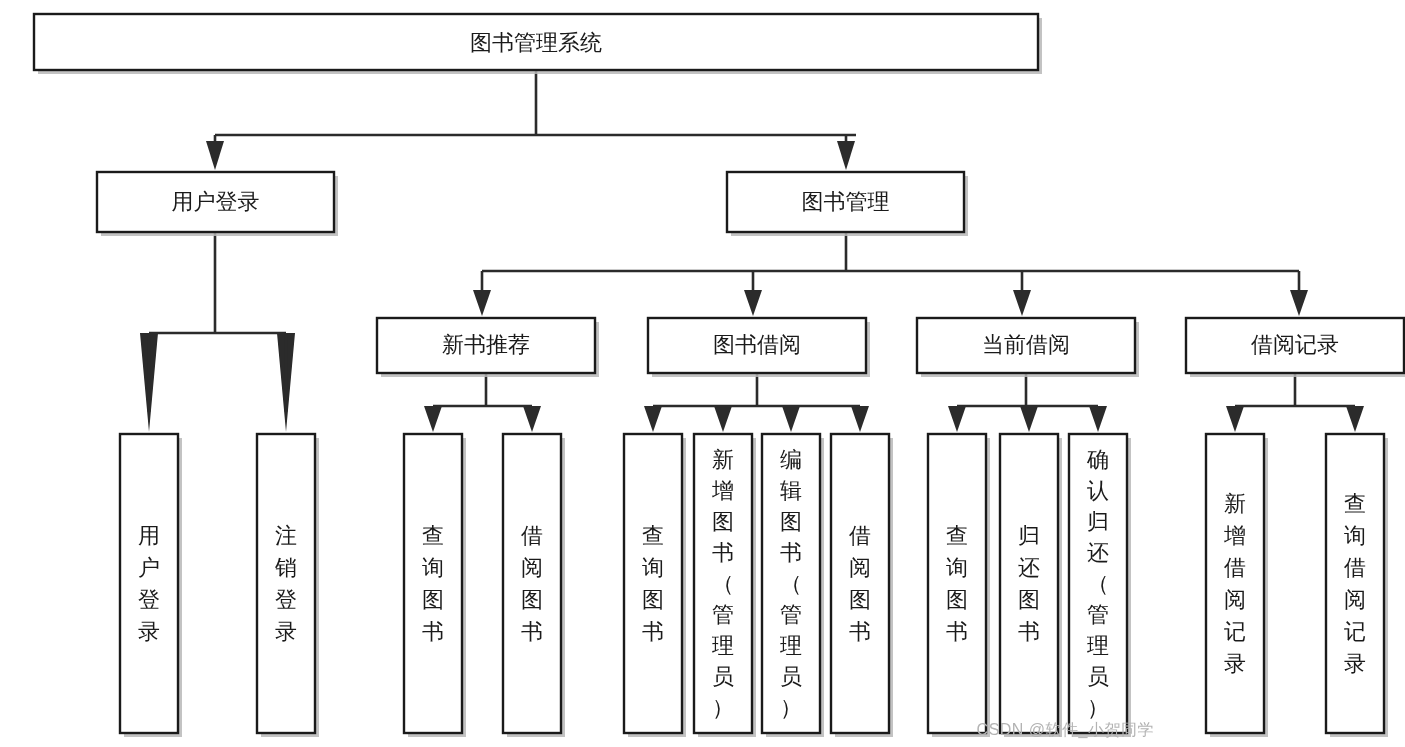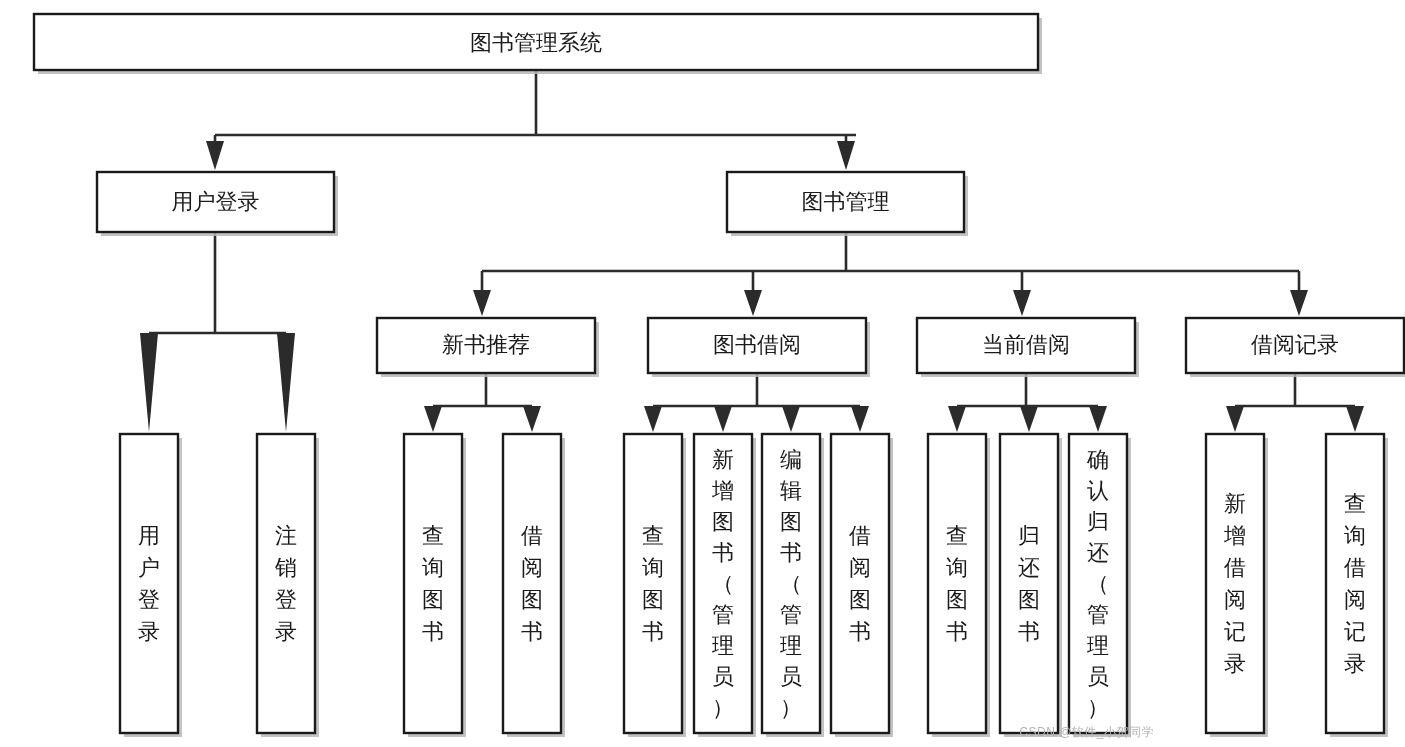--- a/index.html
+++ b/index.html
@@ -56,21 +56,21 @@
     font-family: "Liberation Sans", "DejaVu Sans", sans-serif;
     fill: #1a1a1a;
     font-size: 22px;
     text-anchor: middle;
   }
   .watermark {
     position: absolute;
     right: 12px;
     bottom: 6px;
     font-family: "Liberation Sans", "DejaVu Sans", sans-serif;
-    font-size: 12px;
+    font-size: 16px;
     color: #b3b3b3;
     letter-spacing: 0.5px;
     white-space: nowrap;
     user-select: none;
   }
 </style>
 </head>
 <body>
 
 <div id="chart-root">

